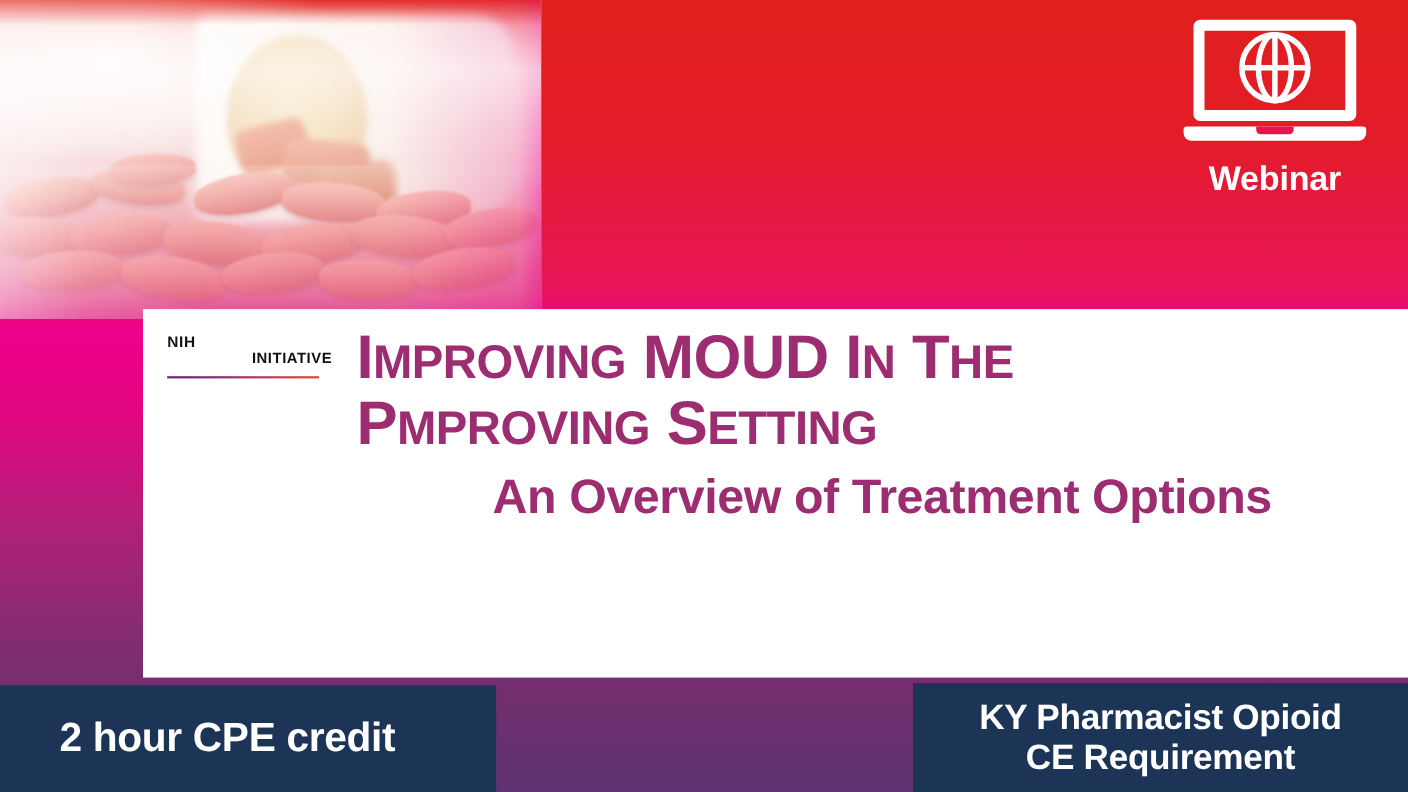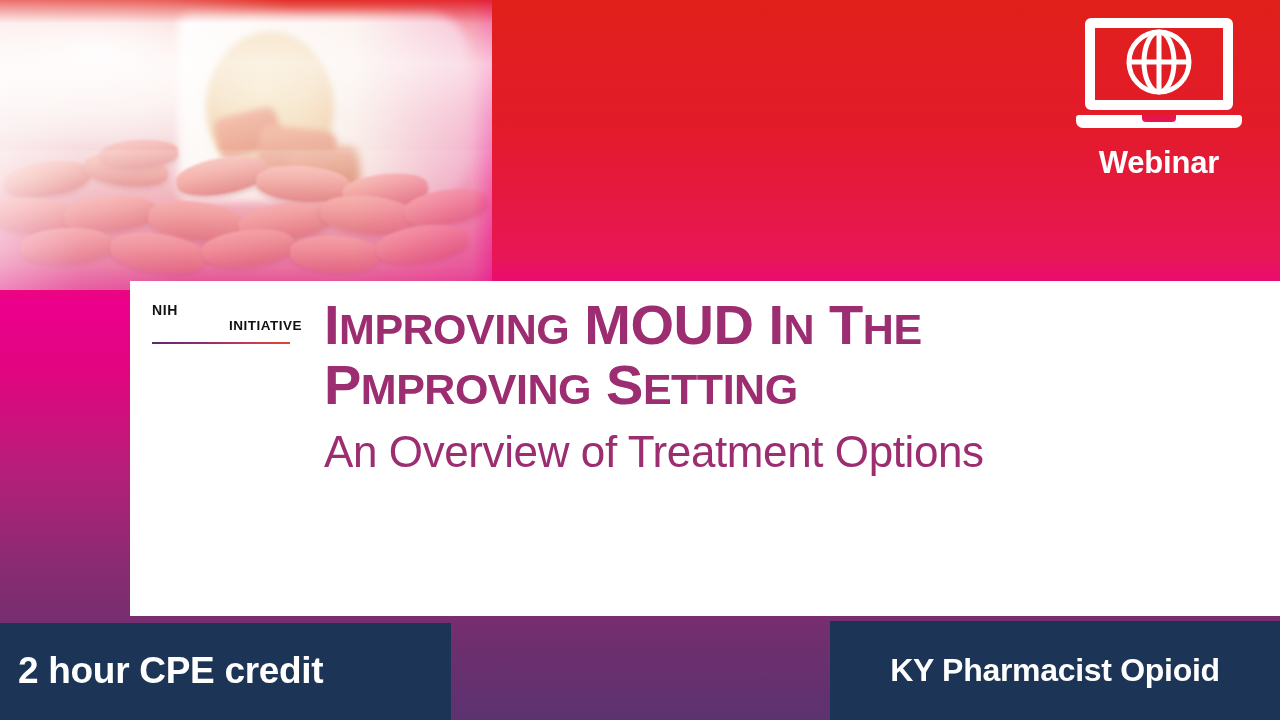--- a/index.html
+++ b/index.html
@@ -199,36 +199,37 @@
     line-height:1.08;
     letter-spacing:-.5px;
     white-space:nowrap;
   }
   .title-line .cap { font-size:56px; }
   .title-line .sc  { font-size:43px; }
   .title-line .acro{ font-size:56px; }
   #subtitle {
     margin-top:12px;
     font-size:44px;
-    font-weight:normal;
+    font-weight:bold;
     line-height:1.1;
     letter-spacing:-.4px;
     white-space:nowrap;
+    text-align:center;
   }
 
   
   #cpe-banner {
     position:absolute; left:0; top:623px;
     width:451px; height:97px;
     background:#1c3557;
     display:flex; align-items:center;
   }
   #cpe-banner .txt {
     color:#ffffff; font-size:37px; font-weight:bold;
-    margin-left:18px; letter-spacing:-.3px; line-height:1.1;
+    margin-left:54px; letter-spacing:-.3px; line-height:1.1;
   }
   #ce-banner {
     position:absolute; left:830px; top:621px;
     width:450px; height:99px;
     background:#1c3557;
     display:flex; flex-direction:column;
     align-items:center; justify-content:center;
   }
   #ce-banner .txt {
     color:#ffffff; font-size:32px; font-weight:bold;
@@ -314,16 +315,17 @@
 
   </div>
 
   <div id="cpe-banner">
     <div class="txt">2 hour CPE credit</div>
   </div>
 
   <div id="ce-banner">
     <div class="txt">
       <div>KY Pharmacist Opioid</div>
+      <div>CE Requirement</div>
     </div>
   </div>
 
 </div>
 
 </body></html>

